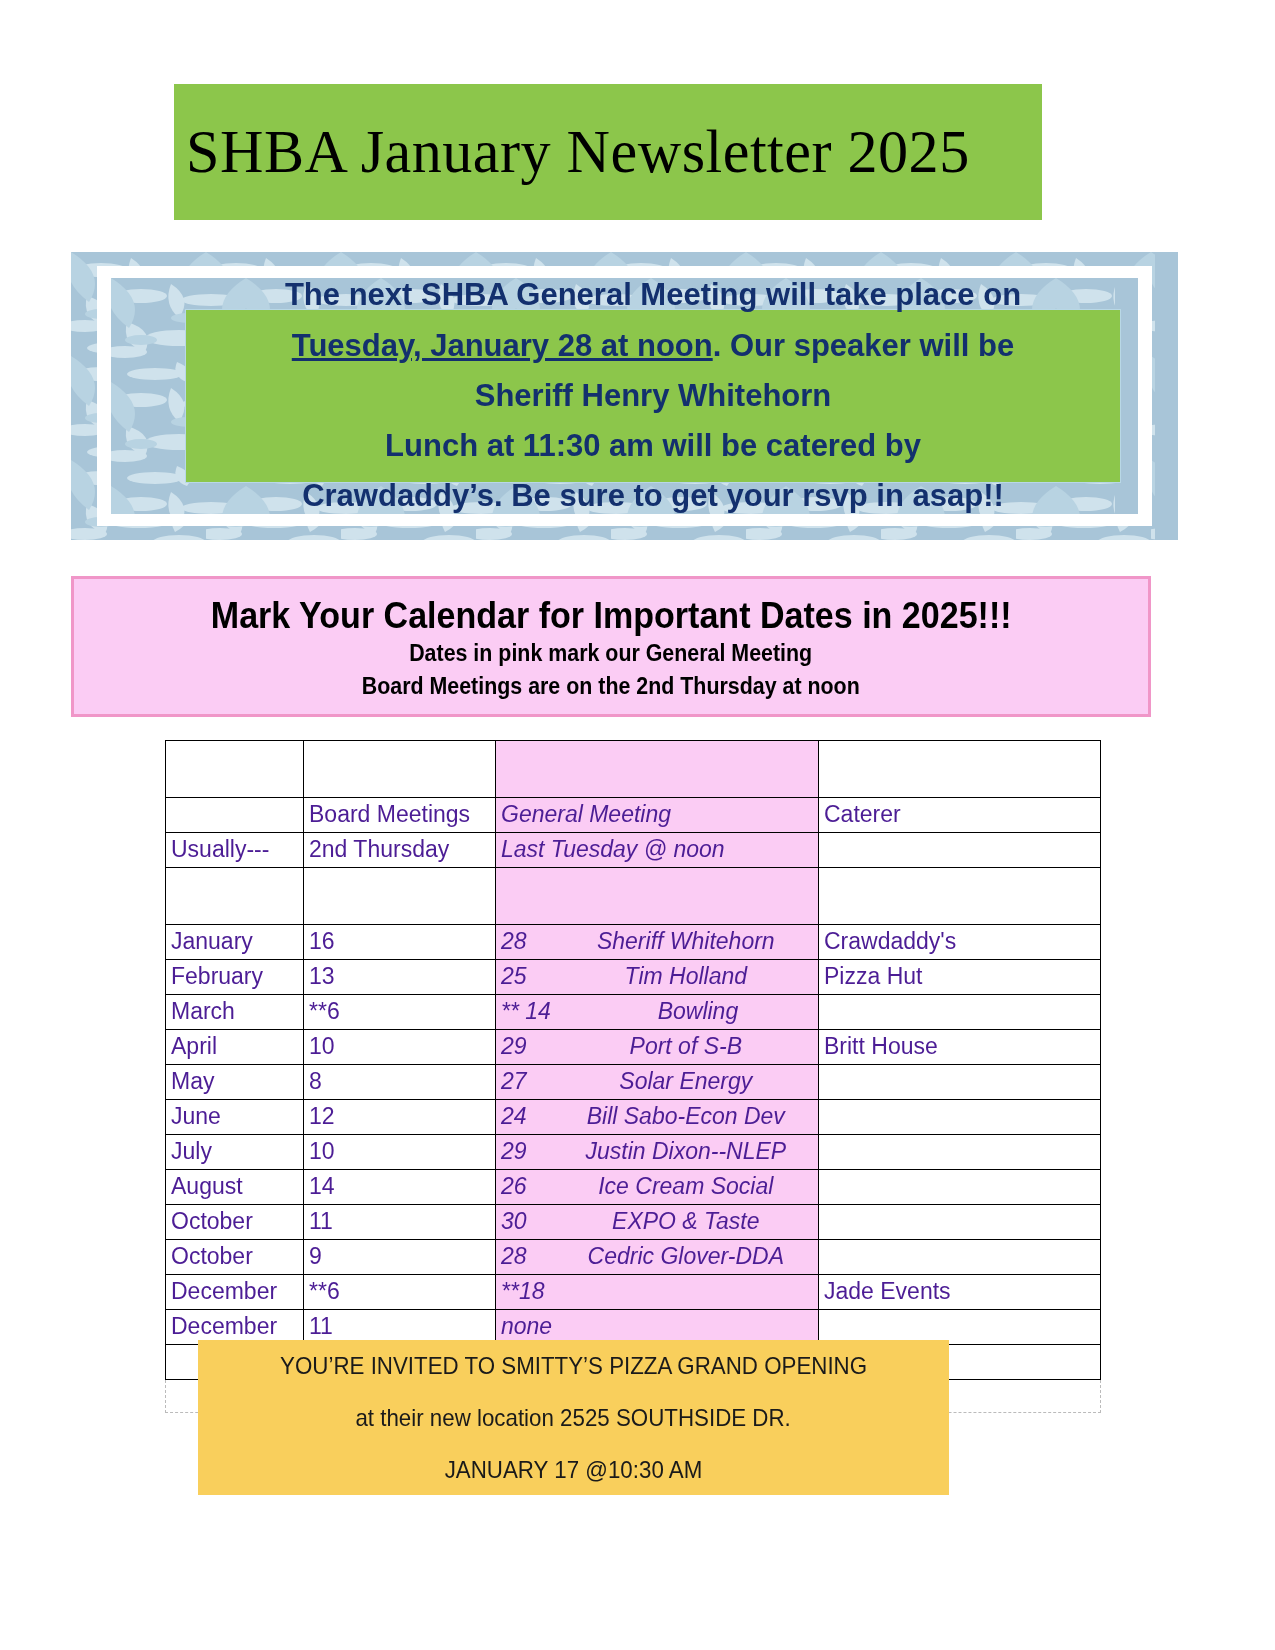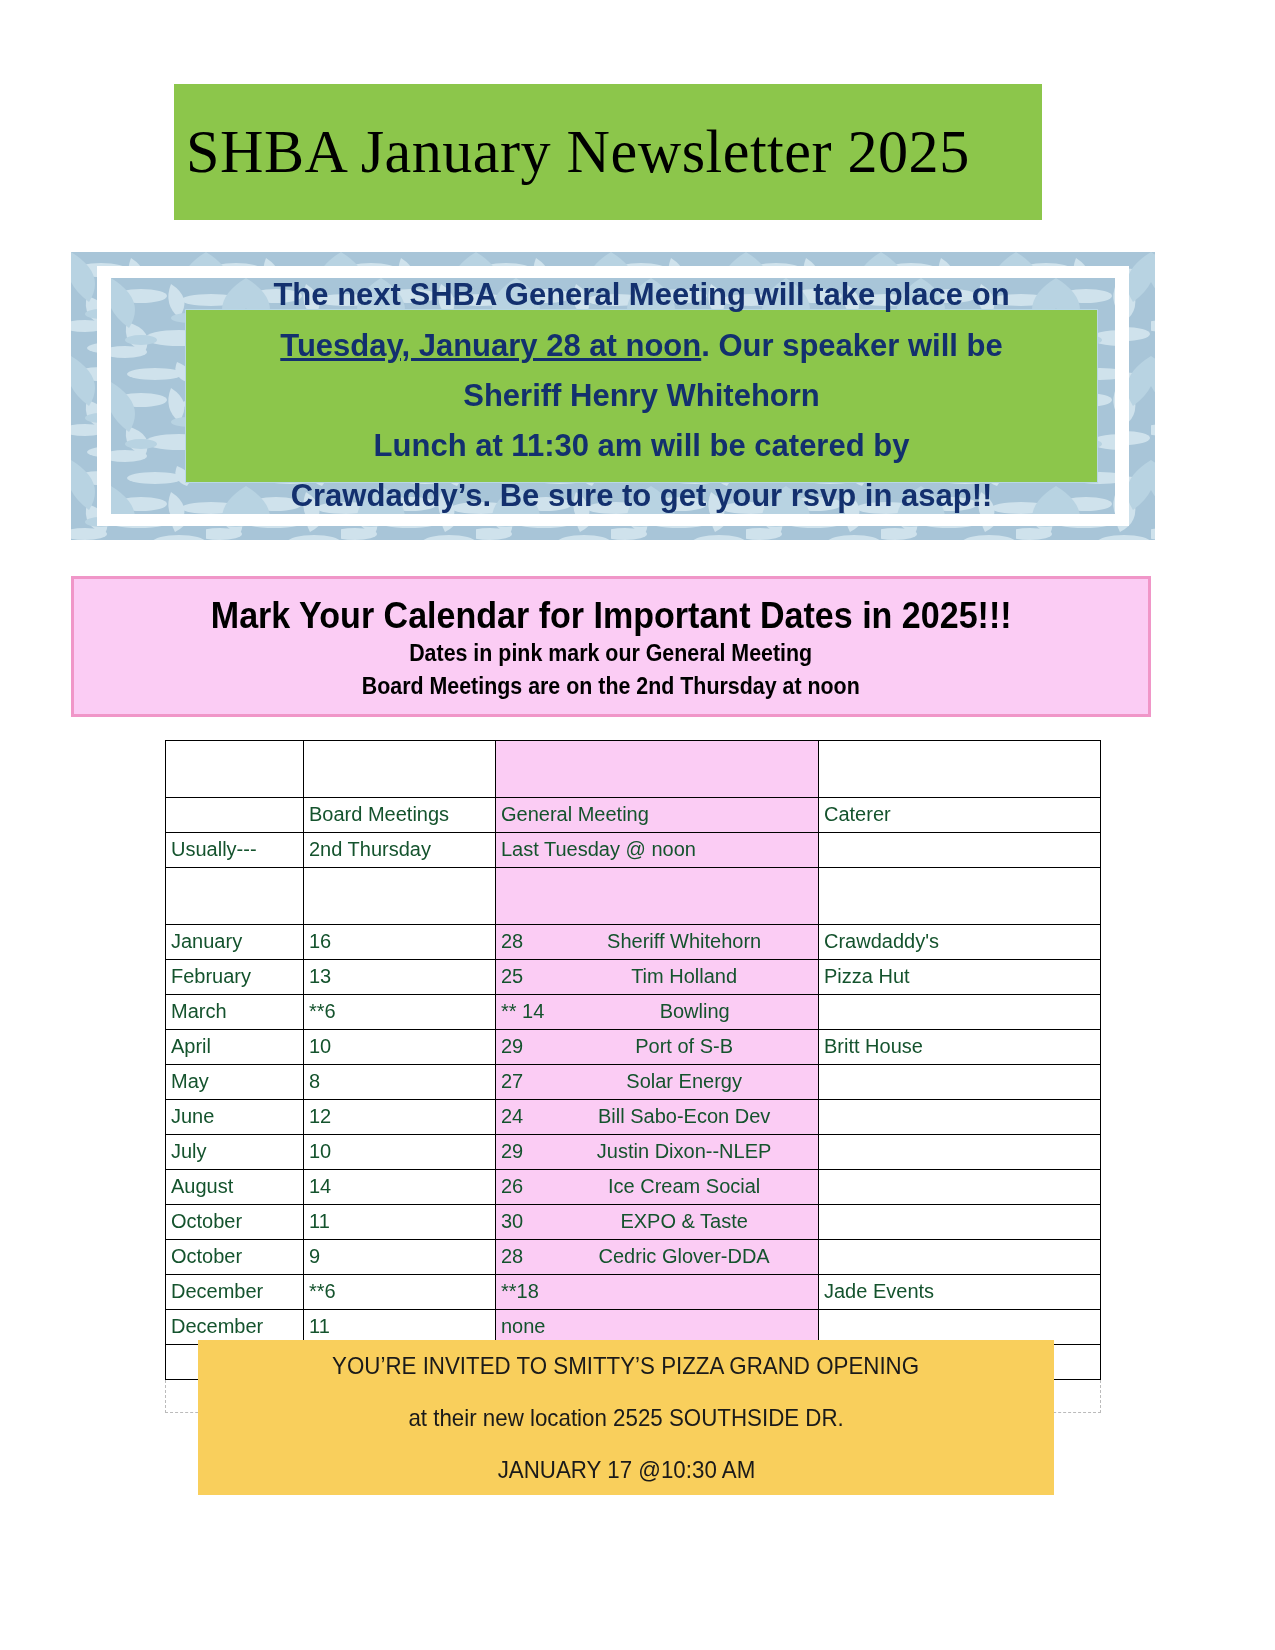--- a/index.html
+++ b/index.html
@@ -40,20 +40,21 @@
 
   
   .announce-outer {
     position: absolute;
     left: 71px;
     top: 252px;
     width: 1084px;
     height: 288px;
     background: #A8C5D8;
     overflow: hidden;
+    padding-left: 23px;
   }
   .damask {
     position: absolute;
     inset: 0;
     opacity: 1;
   }
   .announce-white {
     position: absolute;
     left: 26px;
     top: 14px;
@@ -138,55 +139,55 @@
     position: absolute;
     left: 165px;
     top: 740px;
     width: 935px;
   }
   table.cal {
     border-collapse: collapse;
     width: 935px;
     table-layout: fixed;
     font-family: "Liberation Sans", sans-serif;
-    font-size: 20px;
-    color: #14532d;
+    font-size: 23px;
+    color: #4c1d95;
   }
   table.cal col.c1 { width: 138px; }
   table.cal col.c2 { width: 192px; }
   table.cal col.c3 { width: 323px; }
   table.cal col.c4 { width: 282px; }
   table.cal td {
     border: 1.5px solid #000000;
     height: 30px;
     padding: 1px 4px 3px 5px;
     vertical-align: middle;
     background: #FFFFFF;
     white-space: nowrap;
     overflow: hidden;
   }
   table.cal td.tall { height: 52px; }
-  table.cal td.pink { background: #FBCCF4; }
+  table.cal td.pink { background: #FBCCF4; font-style: italic; }
   table.cal tr.dashed td {
     border: 1px dashed #BBBBBB;
     border-top: 1.5px solid #000000;
     height: 28px;
     background: #FFFFFF;
   }
   table.cal tr.dashed td:first-child { border-left: 1px dashed #BBBBBB; }
   .gm-cell { display: flex; align-items: center; gap: 45px; }
   .gm-date { flex: 0 0 auto; }
   .gm-name { flex: 1 1 auto; text-align: center; padding-right: 14px; }
 
   
   .yellow-box {
     position: absolute;
     left: 198px;
     top: 1340px;
-    width: 856px;
+    width: 751px;
     height: 155px;
     background: #F9CF5C;
     display: flex;
     flex-direction: column;
     align-items: center;
     justify-content: center;
   }
   .yellow-line {
     font-family: "Liberation Sans", sans-serif;
     font-size: 24px;

